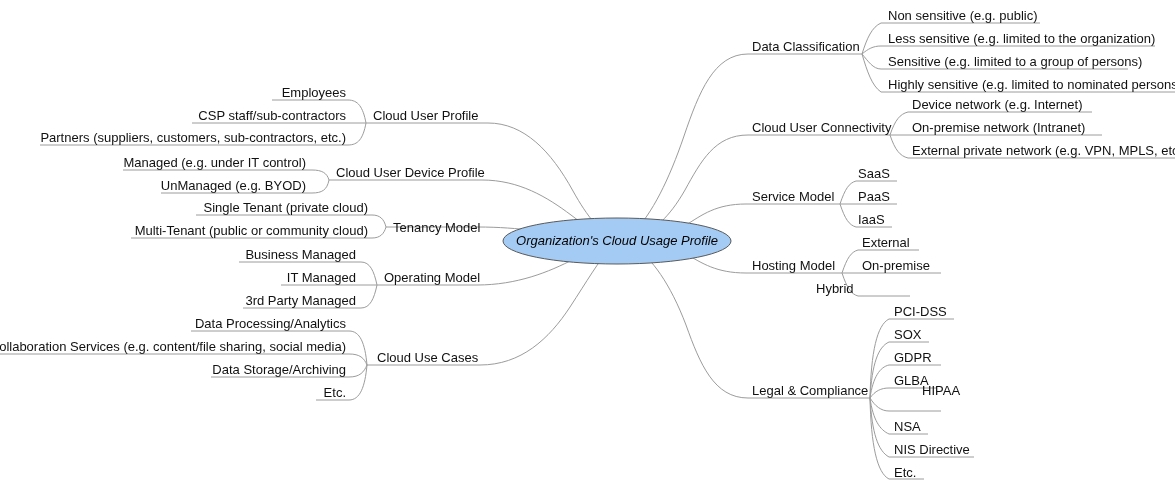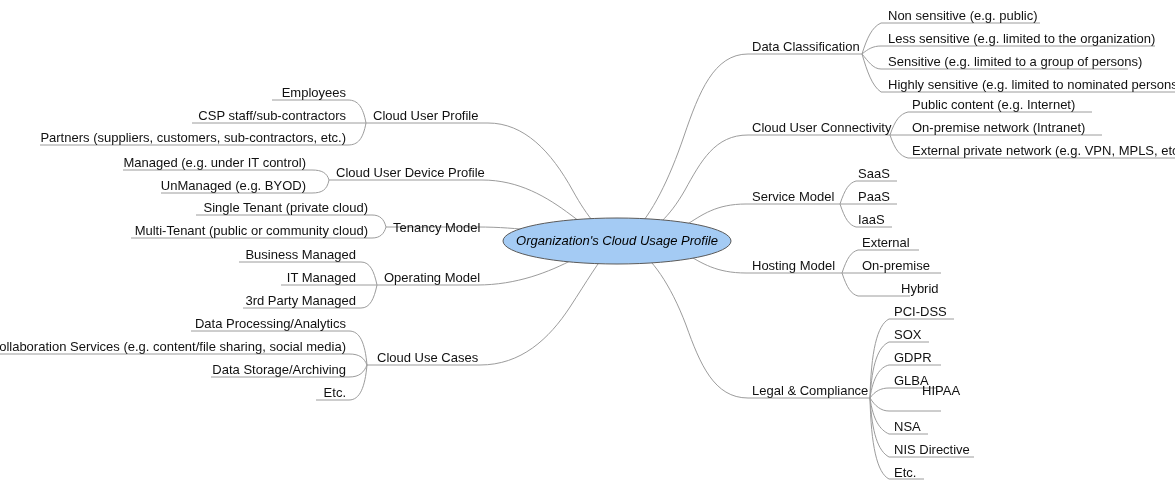--- a/index.html
+++ b/index.html
@@ -96,29 +96,29 @@
   <div class="lbl" style="left:752px;top:39px;">Data Classification</div>
   <div class="lbl" style="left:752px;top:120px;">Cloud User Connectivity</div>
   <div class="lbl" style="left:752px;top:189px;">Service Model</div>
   <div class="lbl" style="left:752px;top:258px;">Hosting Model</div>
   <div class="lbl" style="left:752px;top:383px;">Legal &amp; Compliance</div>
 
   <div class="lbl" style="left:888px;top:8px;">Non sensitive (e.g. public)</div>
   <div class="lbl" style="left:888px;top:31px;">Less sensitive (e.g. limited to the organization)</div>
   <div class="lbl" style="left:888px;top:54px;">Sensitive (e.g. limited to a group of persons)</div>
   <div class="lbl" style="left:888px;top:77px;">Highly sensitive (e.g. limited to nominated persons)</div>
-  <div class="lbl" style="left:912px;top:97px;">Public content (e.g. Internet)</div>
+  <div class="lbl" style="left:912px;top:97px;">Device network (e.g. Internet)</div>
   <div class="lbl" style="left:912px;top:120px;">On-premise network (Intranet)</div>
   <div class="lbl" style="left:912px;top:143px;">External private network (e.g. VPN, MPLS, etc.)</div>
   <div class="lbl" style="left:858px;top:166px;">SaaS</div>
   <div class="lbl" style="left:858px;top:189px;">PaaS</div>
   <div class="lbl" style="left:858px;top:212px;">IaaS</div>
   <div class="lbl" style="left:862px;top:235px;">External</div>
   <div class="lbl" style="left:862px;top:258px;">On-premise</div>
-  <div class="lbl" style="left:901px;top:281px;">Hybrid</div>
+  <div class="lbl" style="left:816px;top:281px;">Hybrid</div>
   <div class="lbl" style="left:894px;top:304px;">PCI-DSS</div>
   <div class="lbl" style="left:894px;top:327px;">SOX</div>
   <div class="lbl" style="left:894px;top:350px;">GDPR</div>
   <div class="lbl" style="left:894px;top:373px;">GLBA</div>
   <div class="lbl" style="left:894px;top:383px;margin-left:28px;">HIPAA</div>
   <div class="lbl" style="left:894px;top:419px;">NSA</div>
   <div class="lbl" style="left:894px;top:442px;">NIS Directive</div>
   <div class="lbl" style="left:894px;top:465px;">Etc.</div>
 
 </div>

